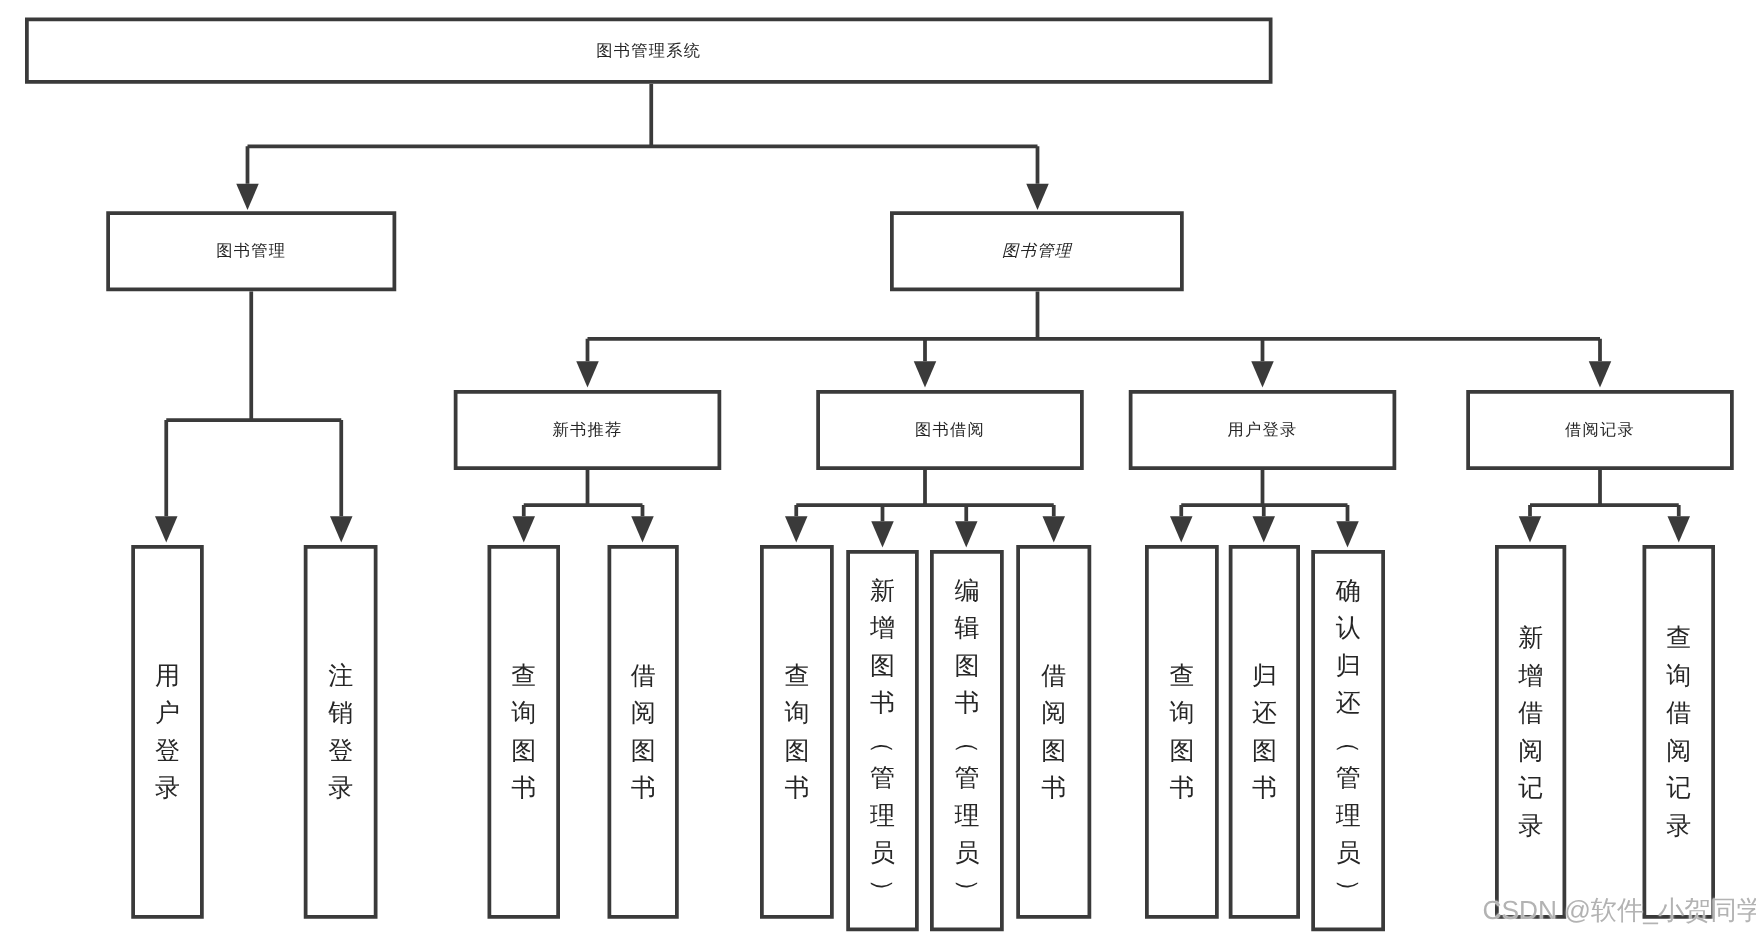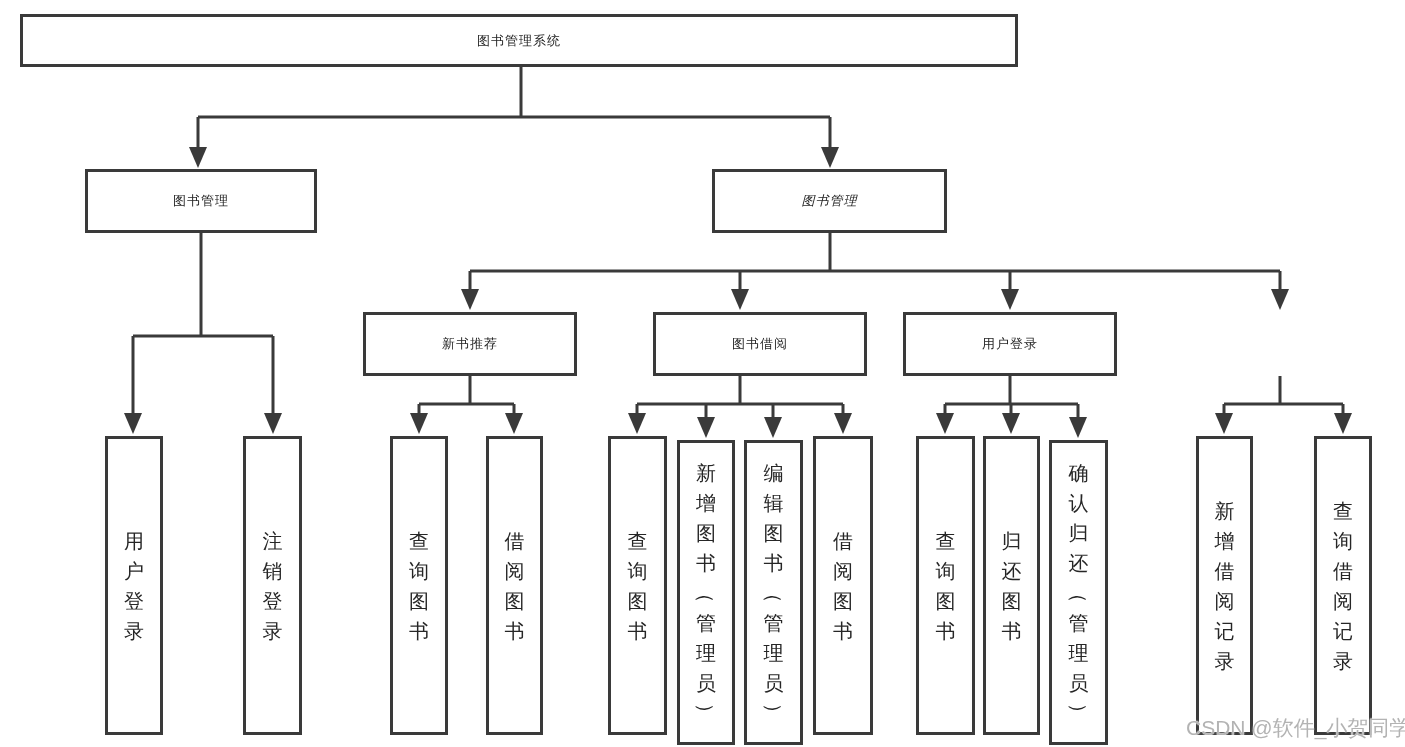--- a/index.html
+++ b/index.html
@@ -81,20 +81,23 @@
 
   <div class="box" style="left:363px;top:312px;width:214px;height:64px;">
     <span class="hlabel">新书推荐</span>
   </div>
   <div class="box" style="left:653px;top:312px;width:214px;height:64px;">
     <span class="hlabel">图书借阅</span>
   </div>
   <div class="box" style="left:903px;top:312px;width:214px;height:64px;">
     <span class="hlabel">用户登录</span>
   </div>
+  <div class="box" style="left:1173px;top:312px;width:214px;height:64px;">
+    <span class="hlabel">借阅记录</span>
+  </div>
 
   <div class="box vbox" style="left:105px;top:436px;width:58px;height:299px;">
       <span class="vchar">用</span>
       <span class="vchar">户</span>
       <span class="vchar">登</span>
       <span class="vchar">录</span>
     </div>
   <div class="box vbox" style="left:243px;top:436px;width:59px;height:299px;">
       <span class="vchar">注</span>
       <span class="vchar">销</span>

